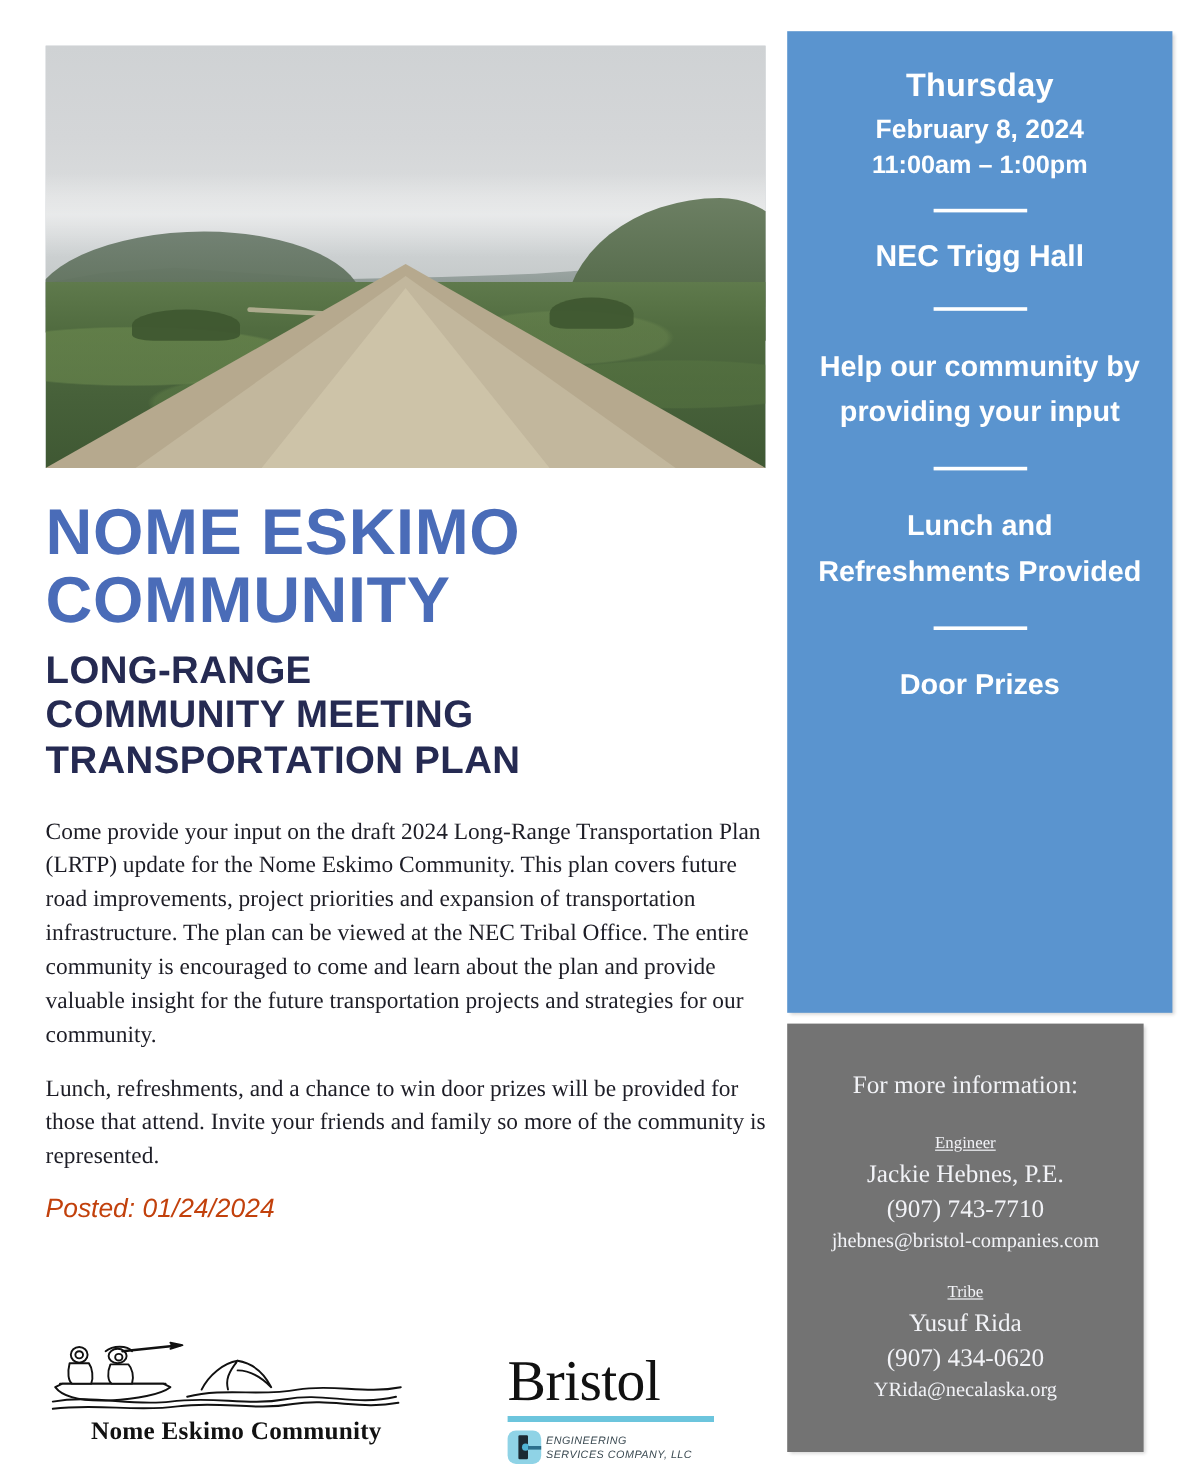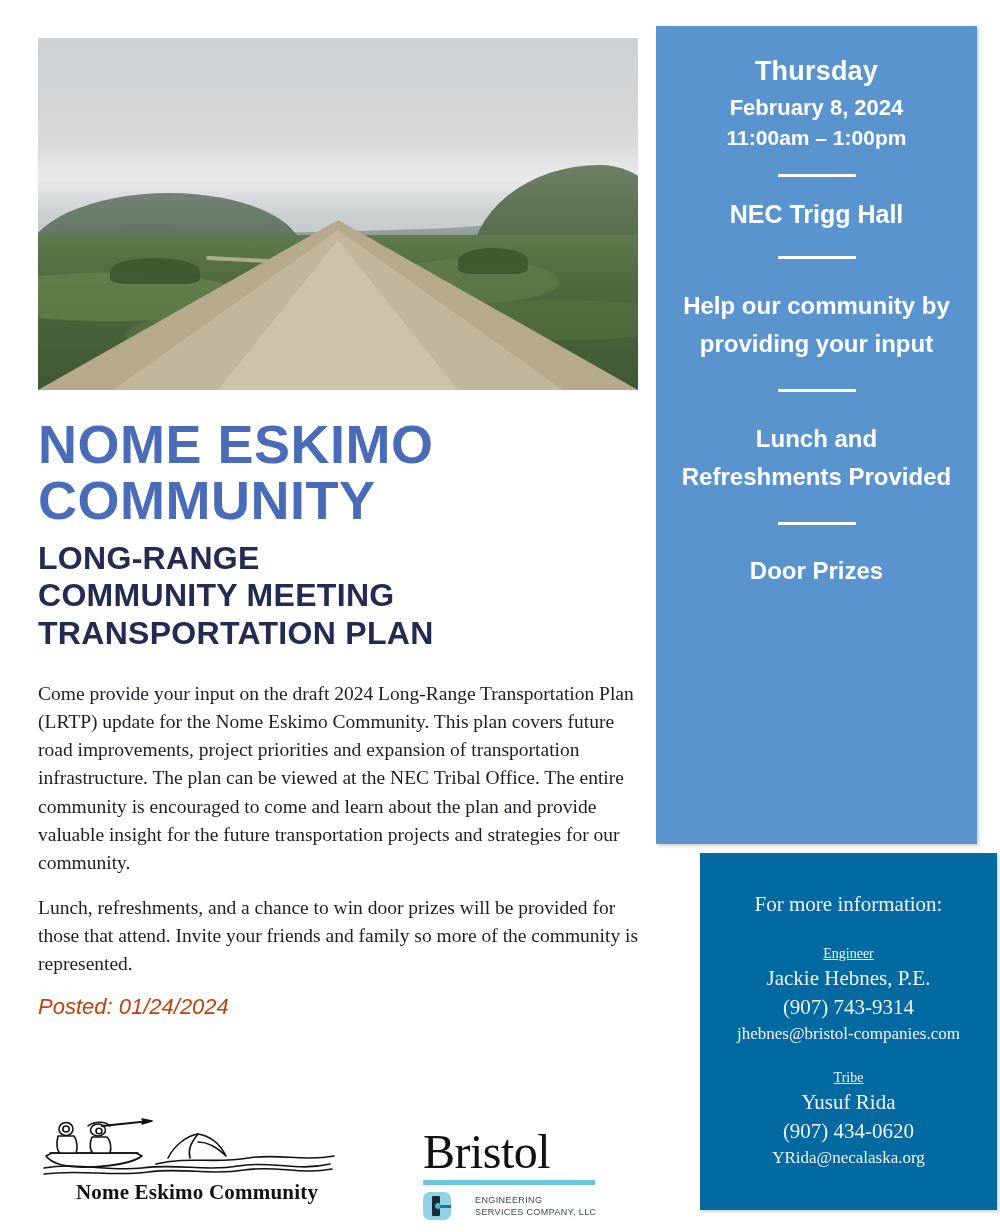--- a/index.html
+++ b/index.html
@@ -182,24 +182,25 @@
   }
   .bristol-mark .dot {
     position: absolute; left: 12px; top: 11px; width: 6px; height: 6px;
     background: #4fb3d4; border-radius: 50%;
   }
   .bristol-mark .arm {
     position: absolute; left: 17px; top: 13px; width: 11px; height: 3px;
     background: #2d6f8c;
   }
   .bristol-sub {
-    margin-left: 24px;
+    margin-left: 4px;
     font-family: "Liberation Sans", sans-serif;
     font-size: 9px; line-height: 1.35; color: #3b4a52;
     letter-spacing: .4px;
+    font-style: italic;
   }
 
   
   .panel-light {
     position: absolute;
     left: 656px; top: 26px;
     width: 321px; height: 818px;
     background: #5a94cf;
     box-shadow: 2px 2px 3px rgba(0,0,0,.18);
     color: #ffffff;
@@ -232,28 +233,27 @@
     font-size: 24px; font-weight: bold; line-height: 1.58; margin-top: 28px;
   }
   .p-prizes {
     font-size: 24px; font-weight: bold; margin-top: 32px;
   }
 
   .panel-dark {
     position: absolute;
     left: 656px; top: 853px;
     width: 297px; height: 357px;
-    background: #0369a1;
+    background: #737373;
     box-shadow: 2px 2px 3px rgba(0,0,0,.18);
     color: #f2f3f7;
     text-align: center;
     box-sizing: border-box;
     padding: 38px 14px 16px 14px;
     font-family: "Liberation Serif", serif;
-    margin-left: 44px;
   }
   .c-head { font-size: 21px; line-height: 1.3; }
   .c-role {
     font-size: 14px; text-decoration: underline; margin-top: 28px;
   }
   .c-name { font-size: 21px; margin-top: 4px; }
   .c-phone { font-size: 21px; margin-top: 4px; }
   .c-email { font-size: 17px; margin-top: 4px; }
   .c-block2 { margin-top: 26px; }
 </style>
@@ -357,21 +357,21 @@
   <div class="rule" style="margin-top:26px;"></div>
   <div class="p-prizes">Door Prizes</div>
 </div>
 
 <div class="panel-dark">
   <div class="c-head">For more information:</div>
 
   <div>
     <div class="c-role">Engineer</div>
     <div class="c-name">Jackie Hebnes, P.E.</div>
-    <div class="c-phone">(907) 743-9314</div>
+    <div class="c-phone">(907) 743-7710</div>
     <div class="c-email">jhebnes@bristol-companies.com</div>
   </div>
 
   <div class="c-block2">
     <div class="c-role" style="margin-top:0;">Tribe</div>
     <div class="c-name">Yusuf Rida</div>
     <div class="c-phone">(907) 434-0620</div>
     <div class="c-email">YRida@necalaska.org</div>
   </div>
 </div>

